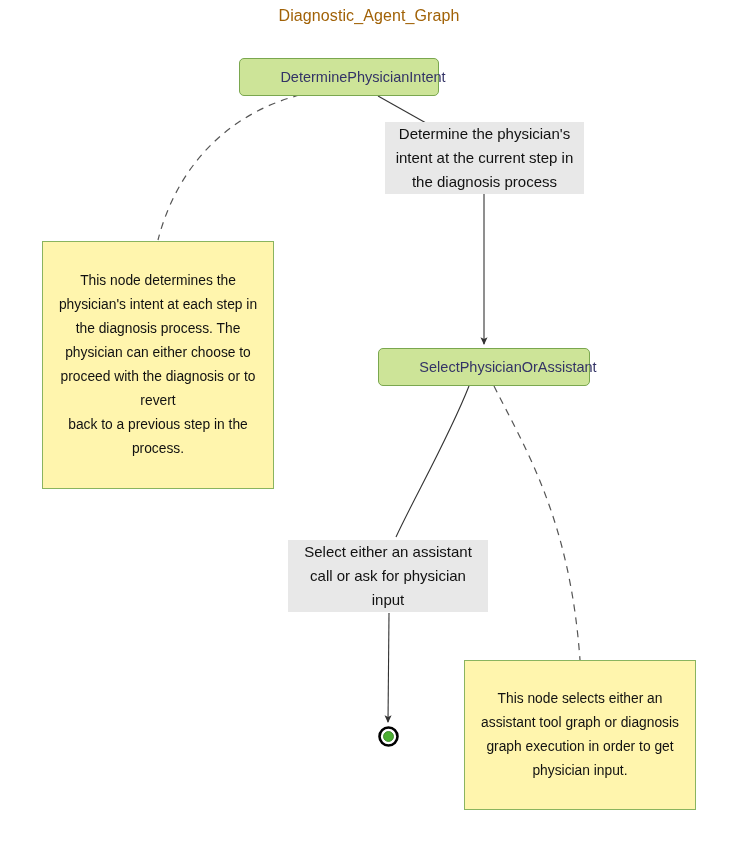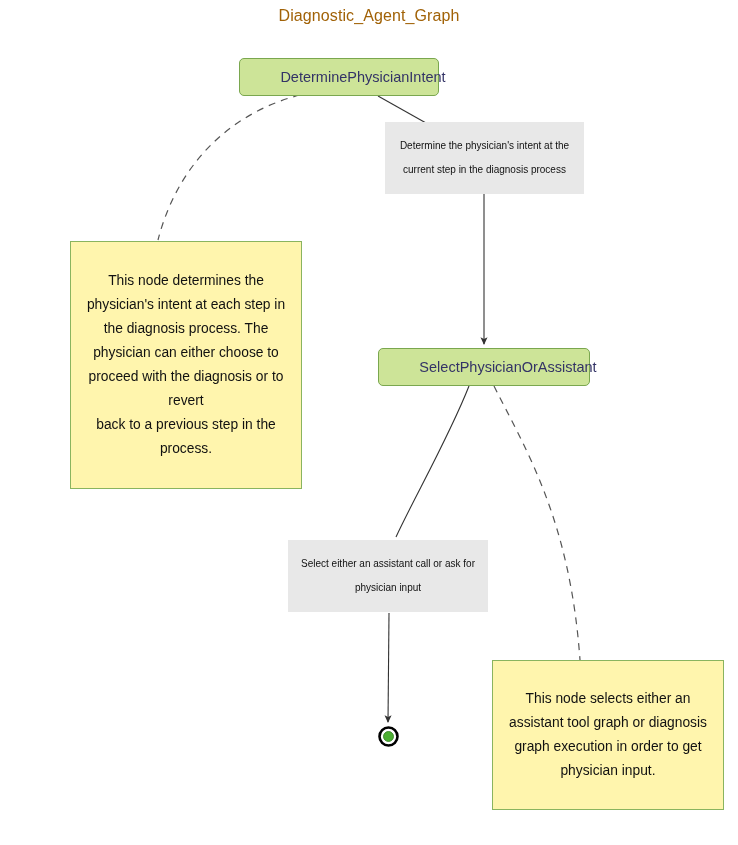--- a/index.html
+++ b/index.html
@@ -52,21 +52,21 @@
     z-index: 3;
     padding-left: 48px;
   }
 
   .edge-label {
     position: absolute;
     box-sizing: border-box;
     background: #e8e8e8;
     border: 0;
     color: #111111;
-    font-size: 10px;
+    font-size: 15px;
     line-height: 24px;
     display: flex;
     align-items: center;
     justify-content: center;
     text-align: center;
     padding: 4px 8px;
     z-index: 2;
   }
 
   .note {
@@ -77,21 +77,20 @@
     color: #111111;
     font-size: 13.8px;
     line-height: 24px;
     display: flex;
     align-items: center;
     justify-content: center;
     text-align: center;
     padding: 10px 12px;
     white-space: pre-line;
     z-index: 3;
-    margin-left: 28px;
   }
 
   .end-node {
     position: absolute;
     z-index: 4;
   }
 </style>
 </head>
 <body>
 

